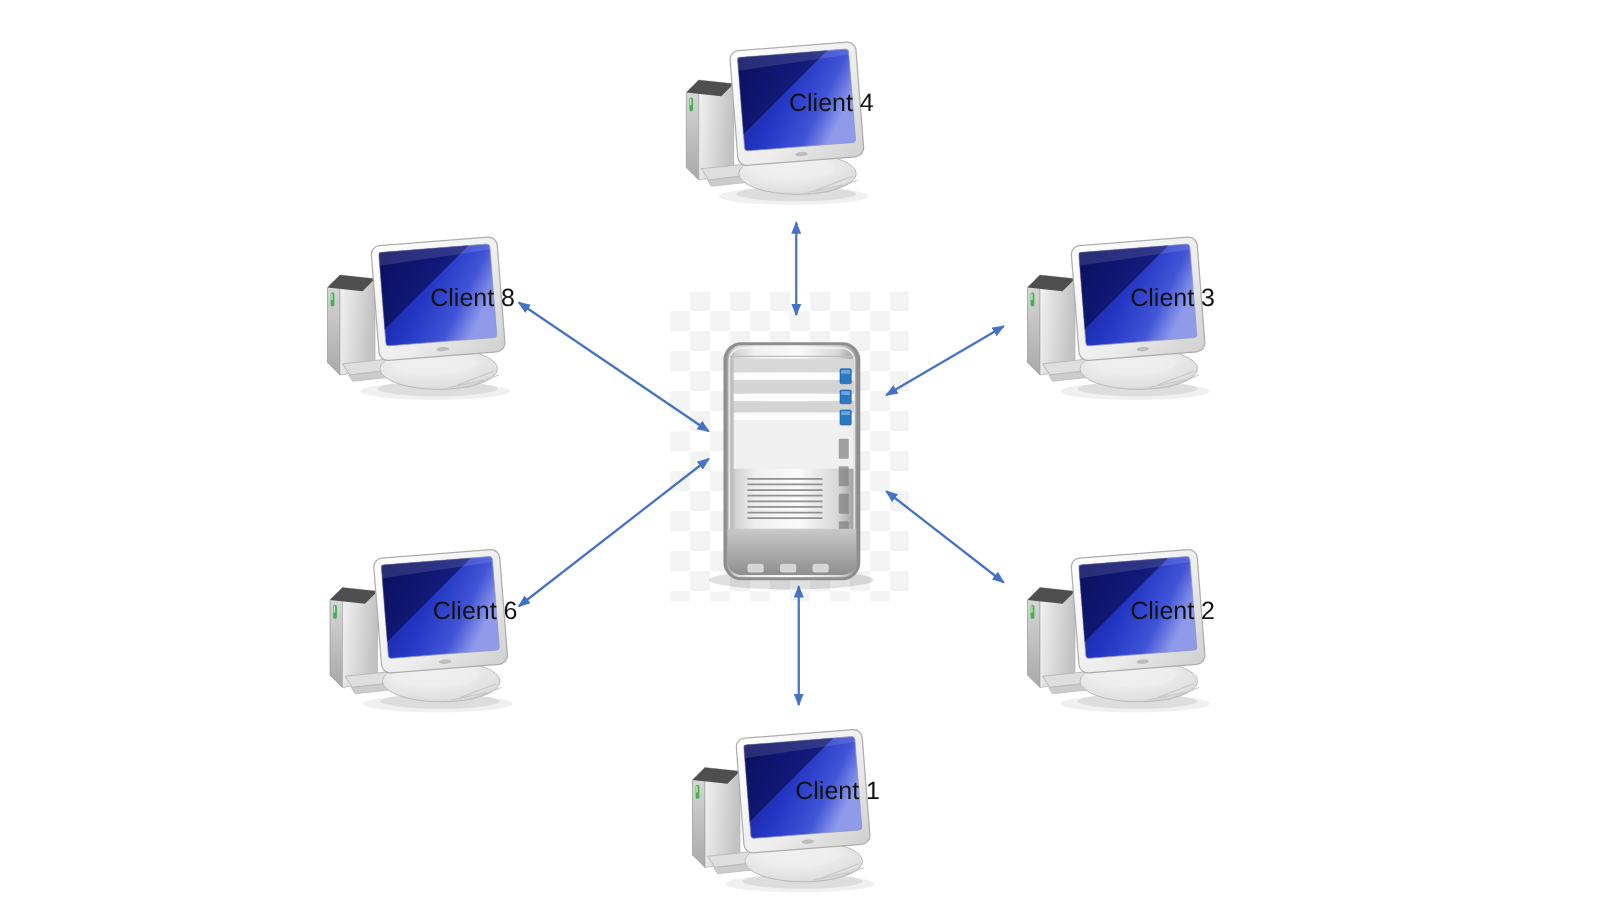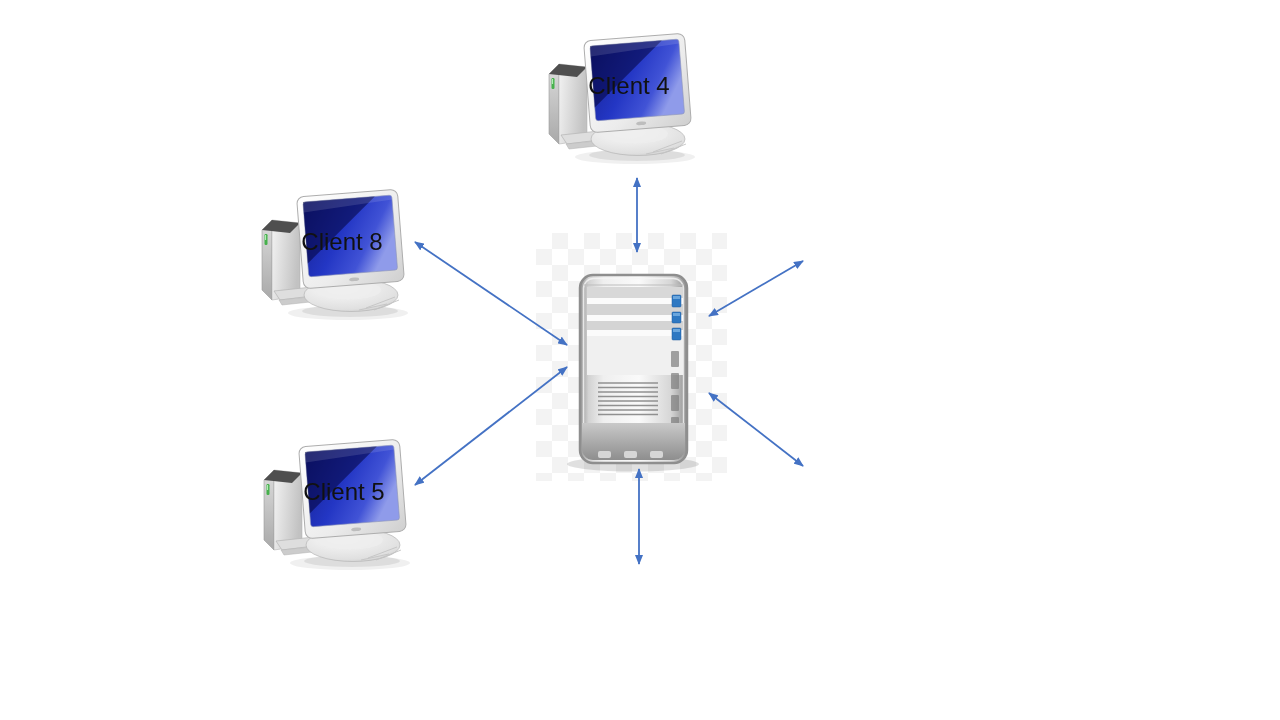--- a/index.html
+++ b/index.html
@@ -11,22 +11,22 @@
   }
   .canvas { position: relative; width: 1280px; height: 720px; background: #fff; }
 
   .node { position: absolute; }
   .client-node { width: 170px; height: 140px; }
   .client-node .pc-svg { position: absolute; inset: 0; width: 170px; height: 140px; }
 
   .node-label {
     position: absolute;
     left: 24px; top: 44px; width: 140px;
-    text-align: center;
-    font-size: 24px;
+    text-align: right;
+    font-size: 20px;
     color: var(--label, #111111);
     white-space: nowrap;
     z-index: 3;
   }
 
   .server-node { width: 191px; height: 248px; }
   .server-node .server-svg { position: absolute; inset: 0; width: 191px; height: 248px; z-index: 1; }
   .server-label { left: 0; width: 191px; top: 112px; }
 
   .checkerboard {
@@ -177,29 +177,47 @@
     <div class="node-label">Client 4</div>
   </div>
 
   <div class="node client-node" style="left:248px; top:184px;">
     <svg class="pc-svg" viewBox="0 0 170 140">
         <use href="#pc-icon"></use>
       </svg>
     <div class="node-label">Client 8</div>
   </div>
 
+  <div class="node client-node" style="left:808px; top:184px;">
+    <svg class="pc-svg" viewBox="0 0 170 140">
+        <use href="#pc-icon"></use>
+      </svg>
+    <div class="node-label">Client 3</div>
+  </div>
 
   <div class="node client-node" style="left:250px; top:434px;">
     <svg class="pc-svg" viewBox="0 0 170 140">
         <use href="#pc-icon"></use>
       </svg>
-    <div class="node-label">Client 5</div>
-  </div>
-
-
+    <div class="node-label">Client 6</div>
+  </div>
+
+  <div class="node client-node" style="left:808px; top:434px;">
+    <svg class="pc-svg" viewBox="0 0 170 140">
+        <use href="#pc-icon"></use>
+      </svg>
+    <div class="node-label">Client 2</div>
+  </div>
+
+  <div class="node client-node" style="left:540px; top:578px;">
+    <svg class="pc-svg" viewBox="0 0 170 140">
+        <use href="#pc-icon"></use>
+      </svg>
+    <div class="node-label">Client 1</div>
+  </div>
 
   <svg class="connections-layer" viewBox="0 0 1280 720">
     <defs>
       <marker id="arrowhead" viewBox="0 0 10 8" markerWidth="10" markerHeight="8" refX="9" refY="4" orient="auto-start-reverse" markerUnits="userSpaceOnUse">
         <path d="M0,0 L10,4 L0,8 Z" fill="#4472C4"></path>
       </marker>
     </defs>
   <line x1="637" y1="252" x2="637" y2="178" class="conn" marker-start="url(#arrowhead)" marker-end="url(#arrowhead)"></line>
       <line x1="639" y1="469" x2="639" y2="564" class="conn" marker-start="url(#arrowhead)" marker-end="url(#arrowhead)"></line>
       <line x1="567" y1="345" x2="415" y2="242" class="conn" marker-start="url(#arrowhead)" marker-end="url(#arrowhead)"></line>

